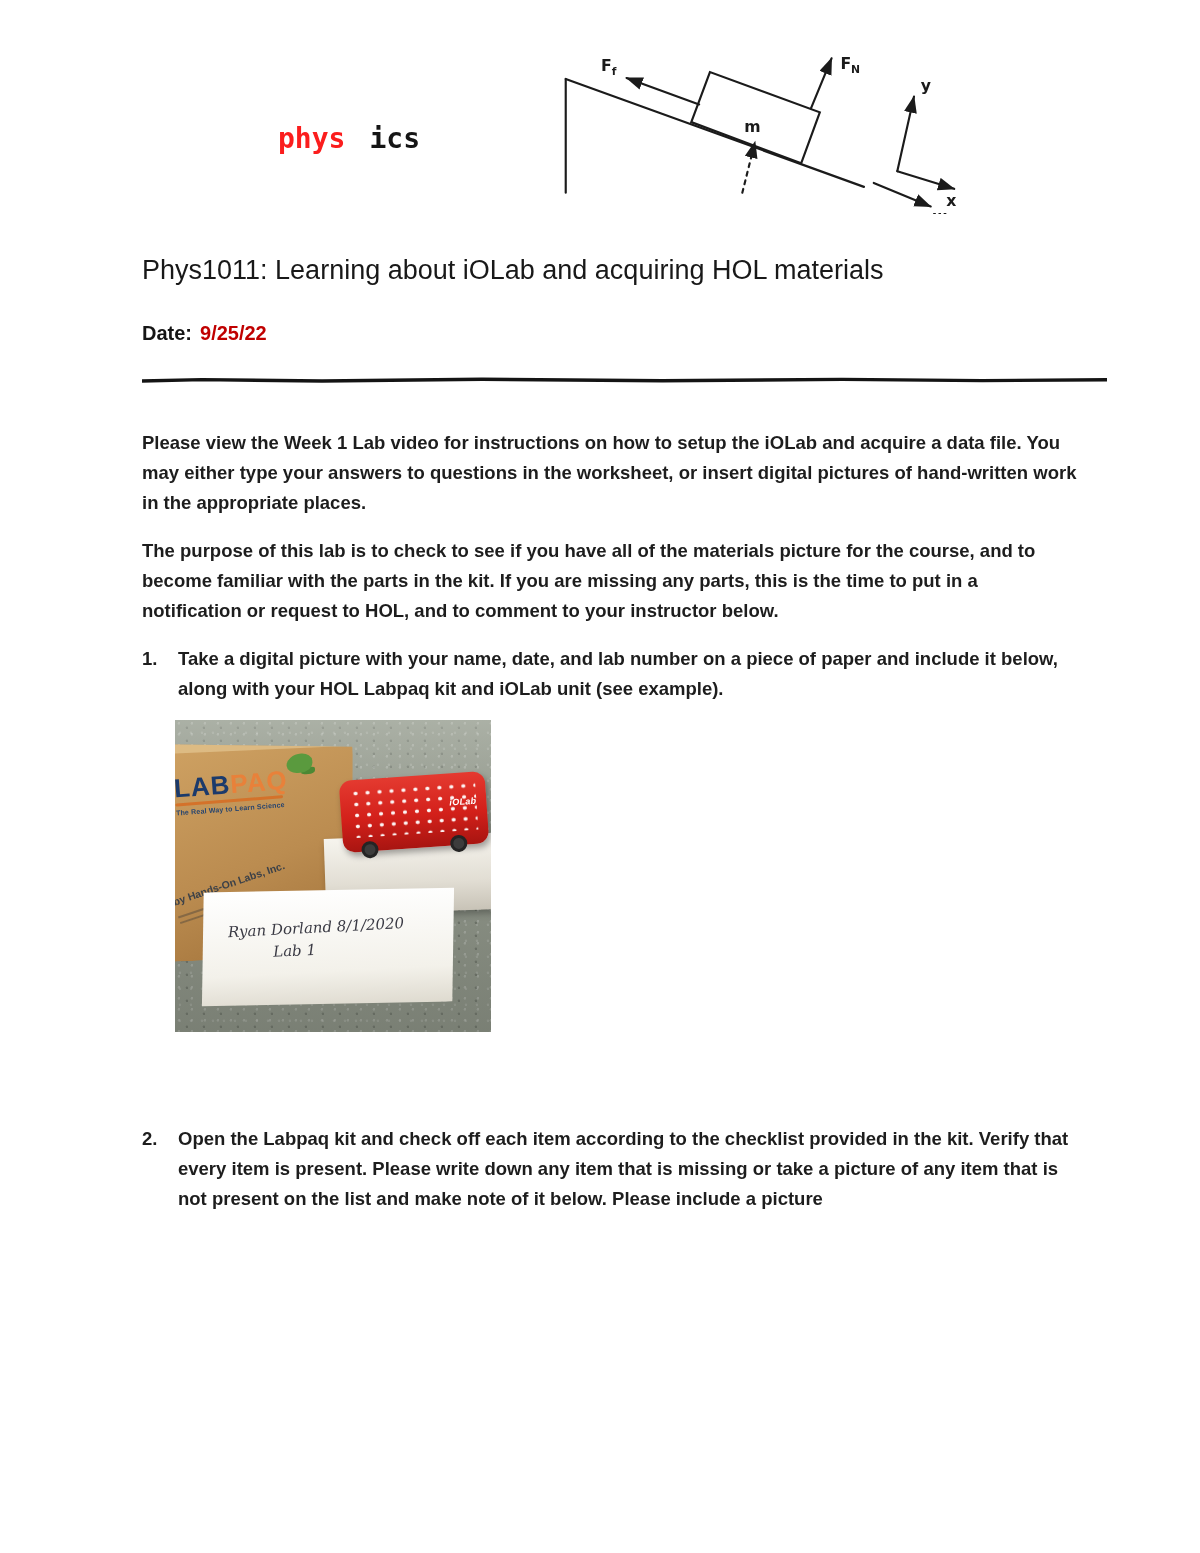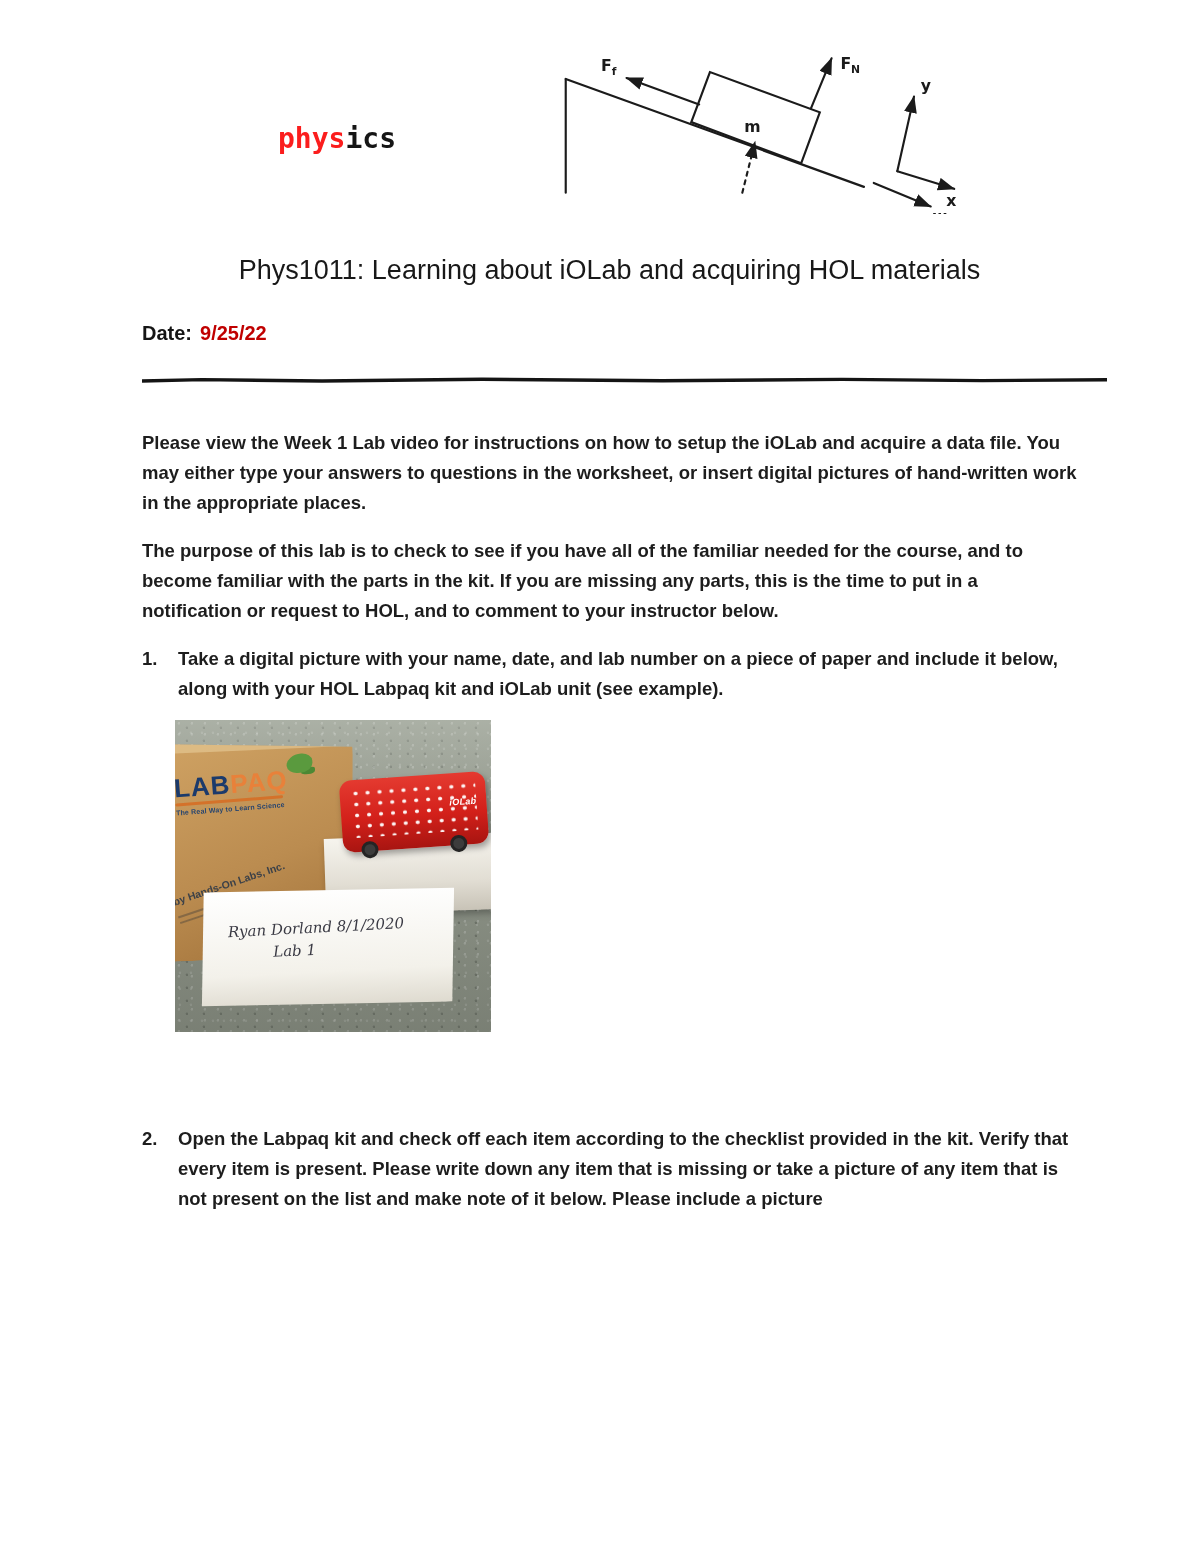--- a/index.html
+++ b/index.html
@@ -10,25 +10,25 @@
   }
   .page{position:relative;width:1200px;height:1553px;overflow:hidden;background:#fff;}
   .content{padding:0 123px 0 142px;}
 
   
   .header{position:relative;height:218px;}
   .logo{position:absolute;left:136px;top:122px;
     font-family:"DejaVu Sans Mono","Liberation Mono",monospace;
     font-weight:bold;font-size:28px;letter-spacing:0px;}
   .logo .red{color:#fb1d1d;text-align:center;}
-  .logo .blk{color:#151515;}
+  .logo .blk{color:#151515;margin-left:24px;}
   .diagram{position:absolute;left:410px;top:44px;width:412px;height:170px;}
 
   
-  .title-block{text-align:center;margin-top:32px;}
+  .title-block{text-align:left;margin-top:32px;}
   .title-block .t1,.title-block .t2{font-size:27px;line-height:40px;font-weight:400;color:#181818;}
 
   
   .fields{margin-top:30px;}
   .field{font-size:20px;line-height:26px;font-weight:bold;margin:0 0 46px 0;color:#151515;}
   .field:last-child{margin-bottom:0;}
   .field .value{color:#c00000;margin-left:8px;}
   .field .link{color:#ff0000;text-decoration:underline;margin-left:10px;font-weight:bold;cursor:pointer;}
 
   
@@ -156,21 +156,21 @@
       <p class="field">
         <span>Date:</span><span class="value">9/25/22</span>
       </p>
     </div>
 
     <svg class="rule" width="965" height="8" viewBox="0 0 965 8">
       <path d="M0,5 L60,3.6 L180,5 L340,3.2 L520,4.8 L700,3.4 L840,4.6 L965,3.8" stroke="#141414" stroke-width="3.4" fill="none"></path>
     </svg>
 
     <p class="para">Please view the Week 1 Lab video for instructions on how to setup the iOLab and acquire a data file.  You may either type your answers to questions in the worksheet, or insert digital pictures of hand-written work in the appropriate places.</p>
-    <p class="para second">The purpose of this lab is to check to see if you have all of the familiar needed for the course, and to become familiar with the parts in the kit. If you are missing any parts, this is the time to put in a notification or request to HOL, and to comment to your instructor below.</p>
+    <p class="para second">The purpose of this lab is to check to see if you have all of the materials picture for the course, and to become familiar with the parts in the kit. If you are missing any parts, this is the time to put in a notification or request to HOL, and to comment to your instructor below.</p>
 
     <div class="list-item">
       <span class="num">1.</span>
       <span class="txt">Take a digital picture with your name, date, and lab number on a piece of paper and include it below, along with your HOL Labpaq kit and iOLab unit (see example).</span>
     </div>
 
     <div class="photo">
       <div class="labpaq-box">
         <div class="flap"></div>
         <div class="lp-logo">

